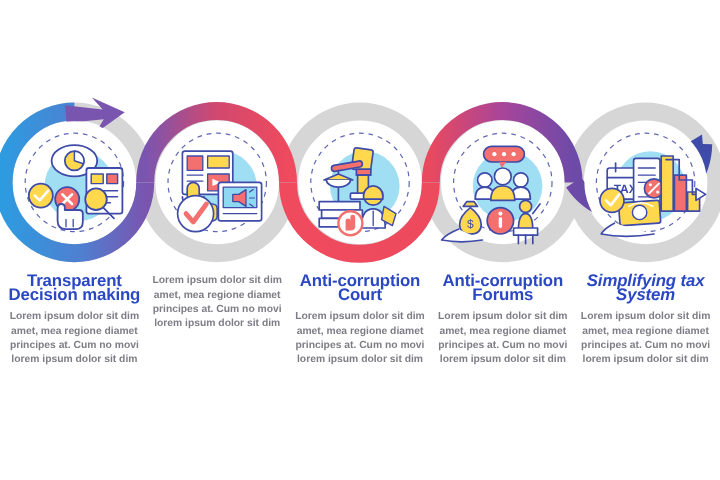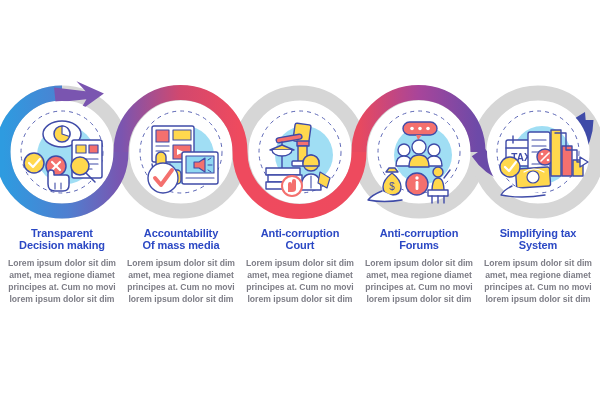--- a/index.html
+++ b/index.html
@@ -12,21 +12,21 @@
   }
   #stage{position:absolute;left:0;top:0;width:600px;height:400px;}
   #ribbon{position:absolute;left:0;top:0;width:600px;height:400px;}
   .col{
     position:absolute;
     top:228px;
     width:118px;
     text-align:center;
   }
   .col .title{
-    font-size:11px;
+    font-size:14px;
     font-weight:bold;
     line-height:11.6px;
     letter-spacing:-0.1px;
     margin:0 0 7px 0;
     white-space:pre-line;
   }
   .col .body{
     font-size:8.6px;
     line-height:11.9px;
     color:#7d7d86;
@@ -288,22 +288,20 @@
   <div class="col" style="left:3px;">
     <p class="title" style="color:#2b48c4;">Transparent
 Decision making</p>
     <p class="body">Lorem ipsum dolor sit dim
 amet, mea regione diamet
 principes at. Cum no movi
 lorem ipsum dolor sit dim</p>
   </div>
 
   <div class="col" style="left:122px;">
-    <p class="title" style="color:#2b48c4;">Accountability
-Of mass media</p>
     <p class="body">Lorem ipsum dolor sit dim
 amet, mea regione diamet
 principes at. Cum no movi
 lorem ipsum dolor sit dim</p>
   </div>
 
   <div class="col" style="left:241px;">
     <p class="title" style="color:#2b48c4;">Anti-corruption
 Court</p>
     <p class="body">Lorem ipsum dolor sit dim
@@ -315,21 +313,21 @@
   <div class="col" style="left:360px;">
     <p class="title" style="color:#2b48c4;">Anti-corruption
 Forums</p>
     <p class="body">Lorem ipsum dolor sit dim
 amet, mea regione diamet
 principes at. Cum no movi
 lorem ipsum dolor sit dim</p>
   </div>
 
   <div class="col" style="left:479px;">
-    <p class="title" style="color:#2b48c4;">Simplifying tax
+    <p class="title" style="color:#2b48c4;font-style:italic;">Simplifying tax
 System</p>
     <p class="body">Lorem ipsum dolor sit dim
 amet, mea regione diamet
 principes at. Cum no movi
 lorem ipsum dolor sit dim</p>
   </div>
 
 </div>
 
 </body></html>

